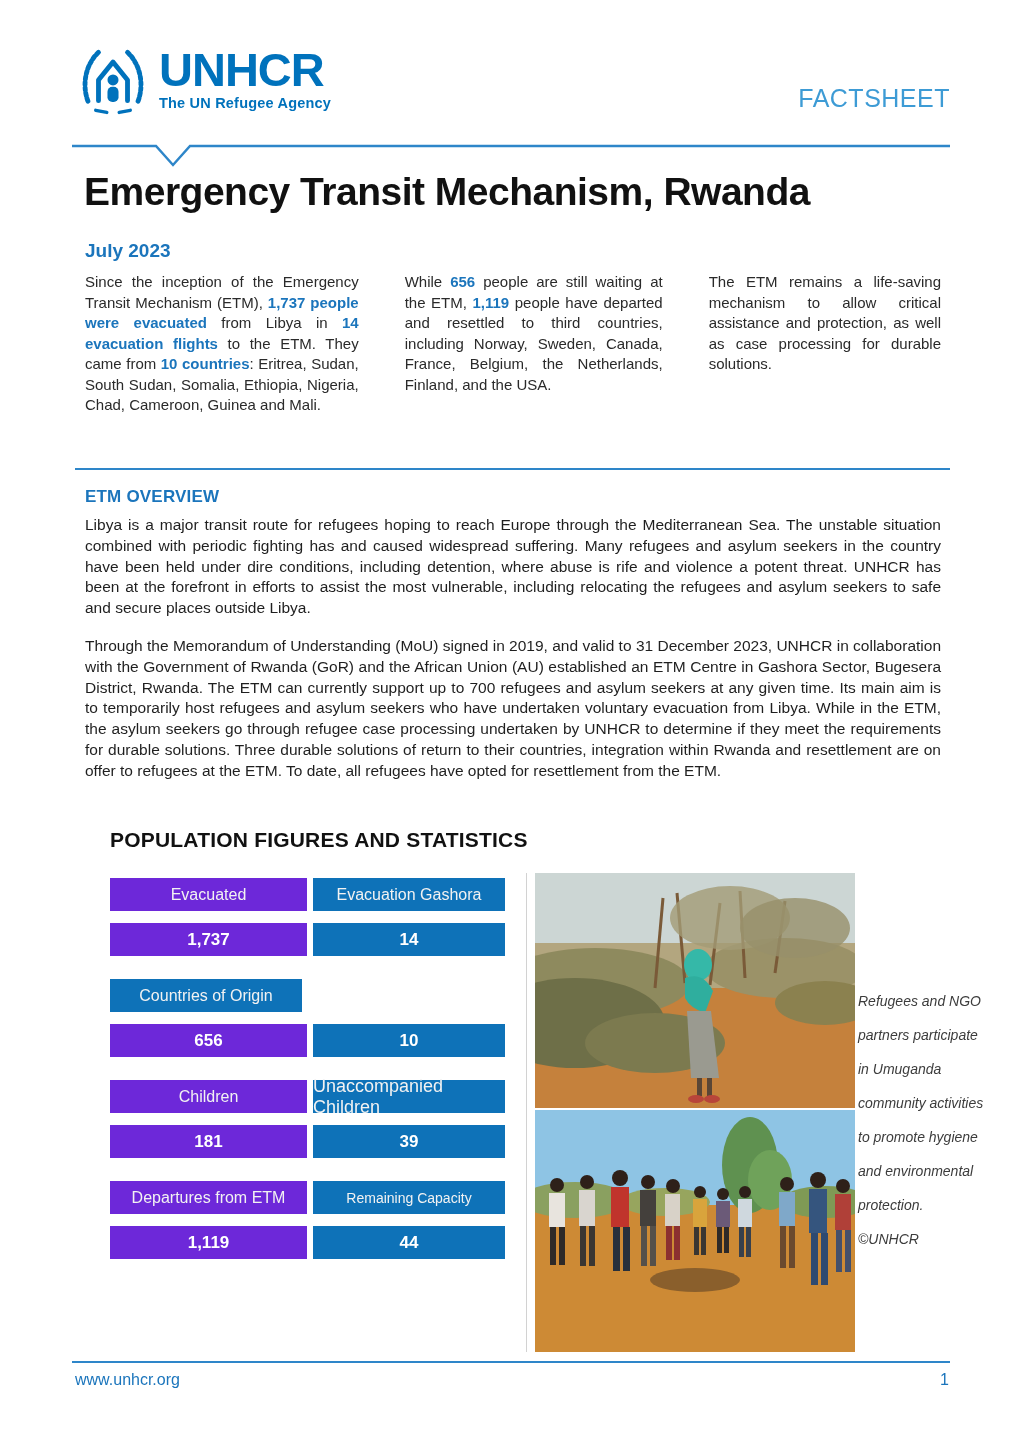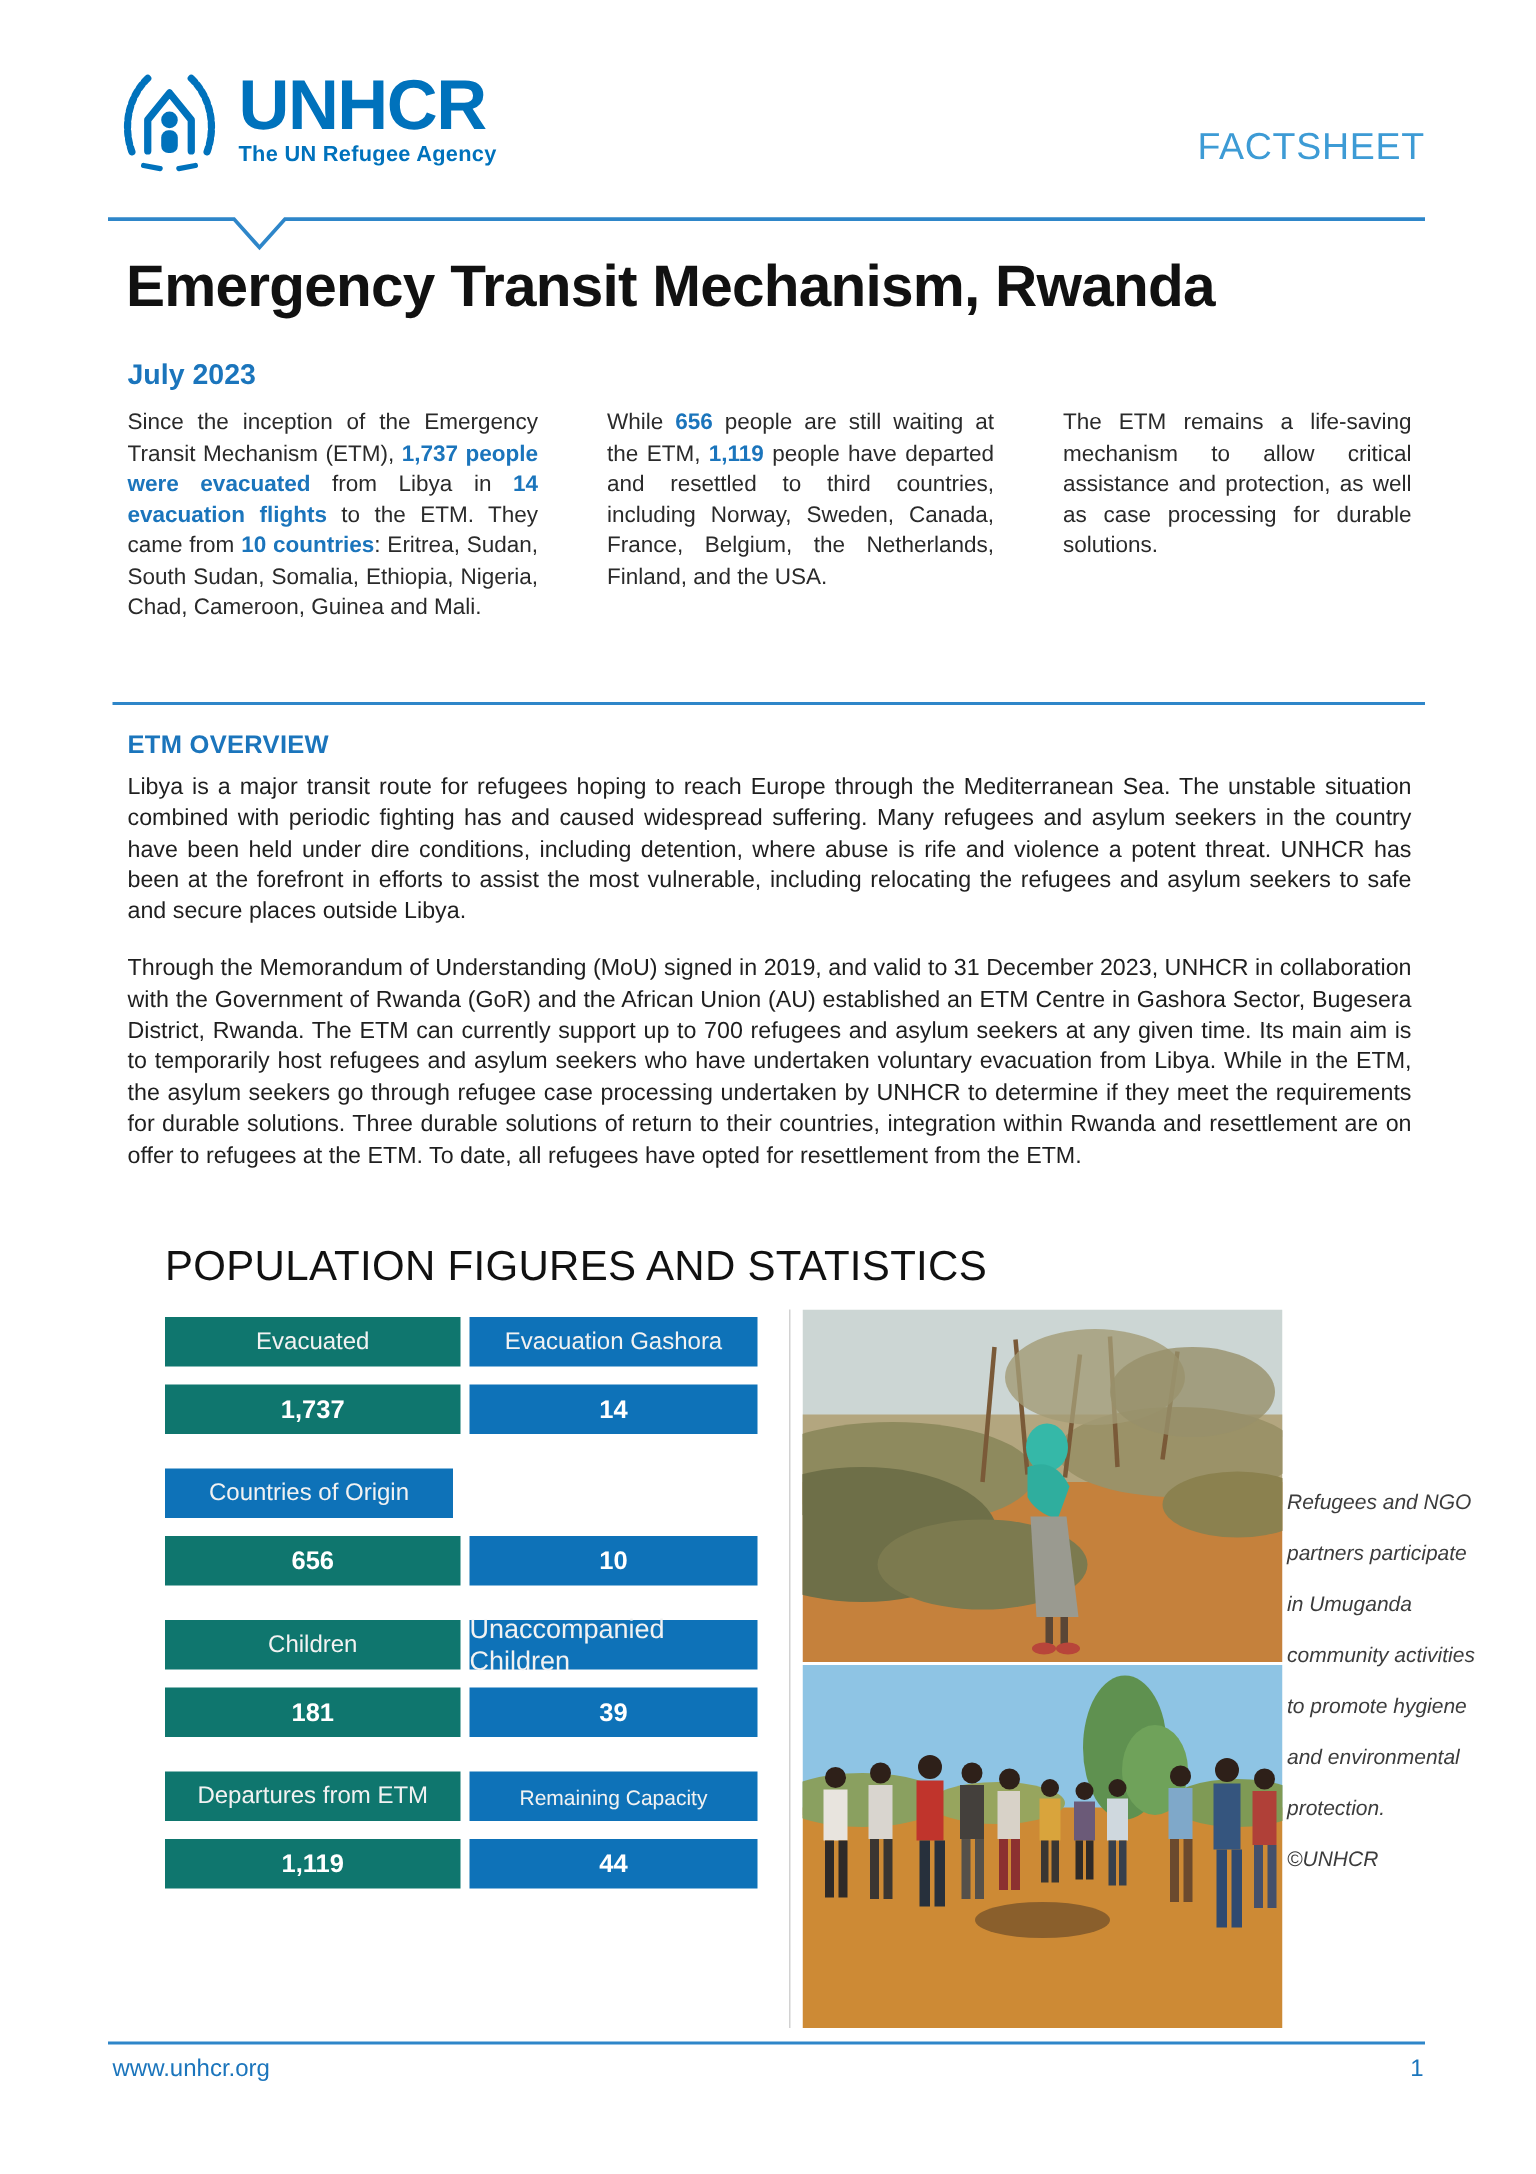--- a/index.html
+++ b/index.html
@@ -23,26 +23,26 @@
   .intro { position:absolute; left:85px; top:272px; width:856px; display:flex; justify-content:space-between;gap:46px; }
   .intro .col { font-size:15px; line-height:20.5px; text-align:justify; color:#2a2a2a; }
   .col-1 { width:278px; } .col-2 { width:262px; } .col-3 { width:236px; }
   .hl { color:#1B75BC; font-weight:bold; }
   
   .rule2 { position:absolute; left:75px; top:468px; width:875px; height:0; border-top:2.5px solid #2E86C9; }
   .overview-heading { position:absolute; left:85px; top:487px; font-size:17px; font-weight:bold; color:#1B75BC; letter-spacing:0.2px; }
   .para { position:absolute; left:85px; width:856px; font-size:15.5px; line-height:20.8px; text-align:justify; color:#1f1f1f; }
   .para-1 { top:515px; } .para-2 { top:636px; }
   
-  .stats-heading { position:absolute; left:110px; top:828px; font-size:28px; font-weight:normal; color:#111; letter-spacing:0.2px; }
+  .stats-heading { position:absolute; left:110px; top:828px; font-size:21px; font-weight:bold; color:#111; letter-spacing:0.2px; }
   .stats { position:absolute; left:110px; top:878px; width:396px; }
   .stat-row { display:flex; margin-bottom:12px; }
   .stat-row.value-row { margin-bottom:23px; }
   .cell { height:33px; display:flex; align-items:center; justify-content:center; color:#fff; }
-  .cell.gray { width:197px; background:#0f766e; margin-right:6px; }
+  .cell.gray { width:197px; background:#6d28d9; margin-right:6px; }
   .cell.blue { width:192px; background:#0E72B8; }
   .cell.label { font-size:16px; color:#f2f2f2; }
   .cell.label.sm { font-size:18px; }
   .cell.value { font-size:17px; font-weight:bold; }
   
   .photo-divider { position:absolute; left:526px; top:873px; width:1px; height:479px; background:#d2d2d2; }
   .photo { position:absolute; left:535px; width:320px; display:block; }
   .photo-1 { top:873px; height:235px; }
   .photo-2 { top:1110px; height:242px; }
   .photo-caption { position:absolute; left:858px; top:984px; width:158px; font-size:14px; font-style:italic;

